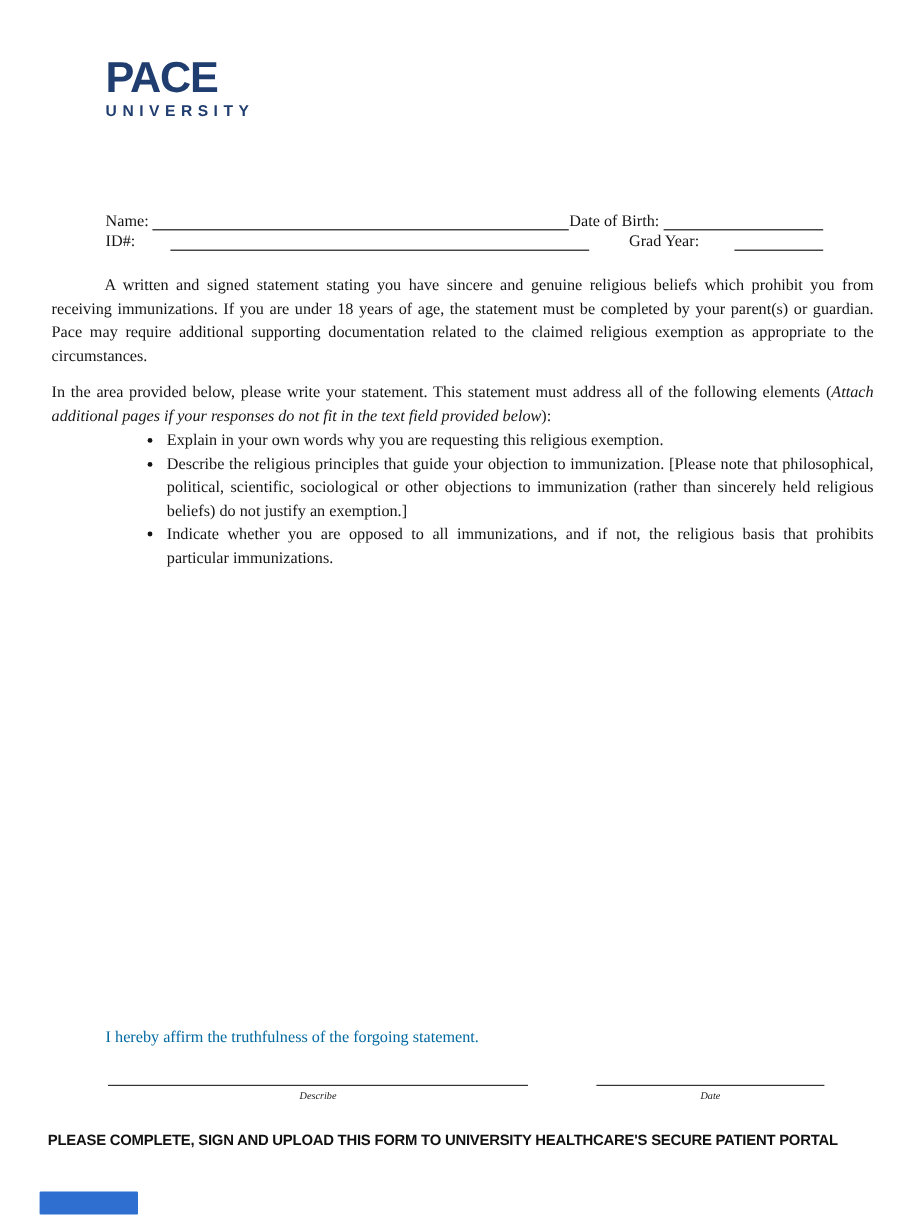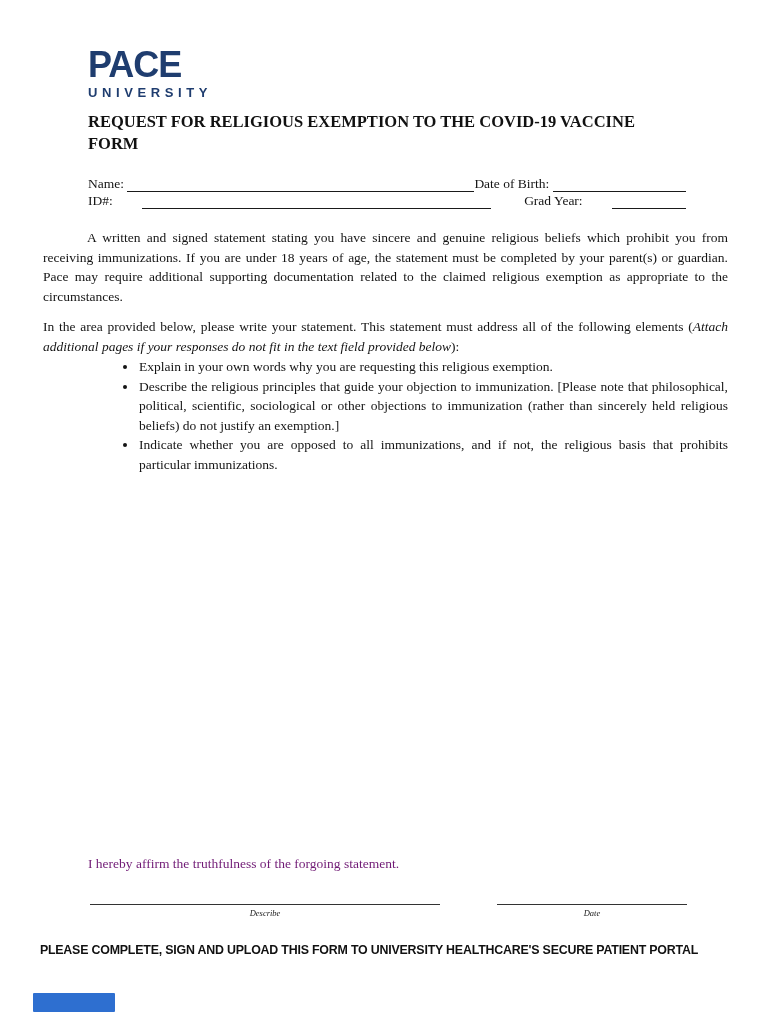--- a/index.html
+++ b/index.html
@@ -46,21 +46,21 @@
   .bullets ul { list-style: disc outside; padding-left: 95px; }
   .bullets li { font-size: 13.5px; line-height: 19.5px; text-align: justify;
                 padding-left: 1px; color: #141414; }
 
   
   .statement-area { position: absolute; left: 43px; top: 472px; width: 685px;
                     height: 372px; background: transparent; }
 
   
   .affirmation { position: absolute; left: 88px; top: 856px; width: 600px;
-                 font-size: 13.5px; color: #701a75; }
+                 font-size: 13.5px; color: #0369a1; }
 
   
   .sigline { position: absolute; border-top: 1.1px solid #333; height: 0; }
   .sig-left  { left: 90px;  top: 904px; width: 350px; }
   .sig-right { left: 497px; top: 904px; width: 190px; }
   .siglabel { position: absolute; text-align: center; font-size: 8.5px;
               font-style: italic; color: #222; }
   .siglabel-left  { left: 90px;  top: 908px; width: 350px; }
   .siglabel-right { left: 497px; top: 908px; width: 190px; }
 
@@ -76,24 +76,20 @@
 </head>
 <body>
 
 <div class="page">
 
   <div class="logo">
     <div class="logo-primary">PACE</div>
     <div class="logo-secondary">UNIVERSITY</div>
   </div>
 
-  <div class="title">
-    <div>REQUEST FOR RELIGIOUS EXEMPTION TO THE COVID-19 VACCINE</div>
-    <div>FORM</div>
-  </div>
 
   <div class="fill-row row-name">
     <span class="lbl">Name: </span>
     <span class="line line-name"></span>
     <span class="lbl">Date of Birth: </span>
     <span class="line line-dob"></span>
   </div>
 
   <div class="fill-row row-id">
     <span class="lbl">ID#: </span>

